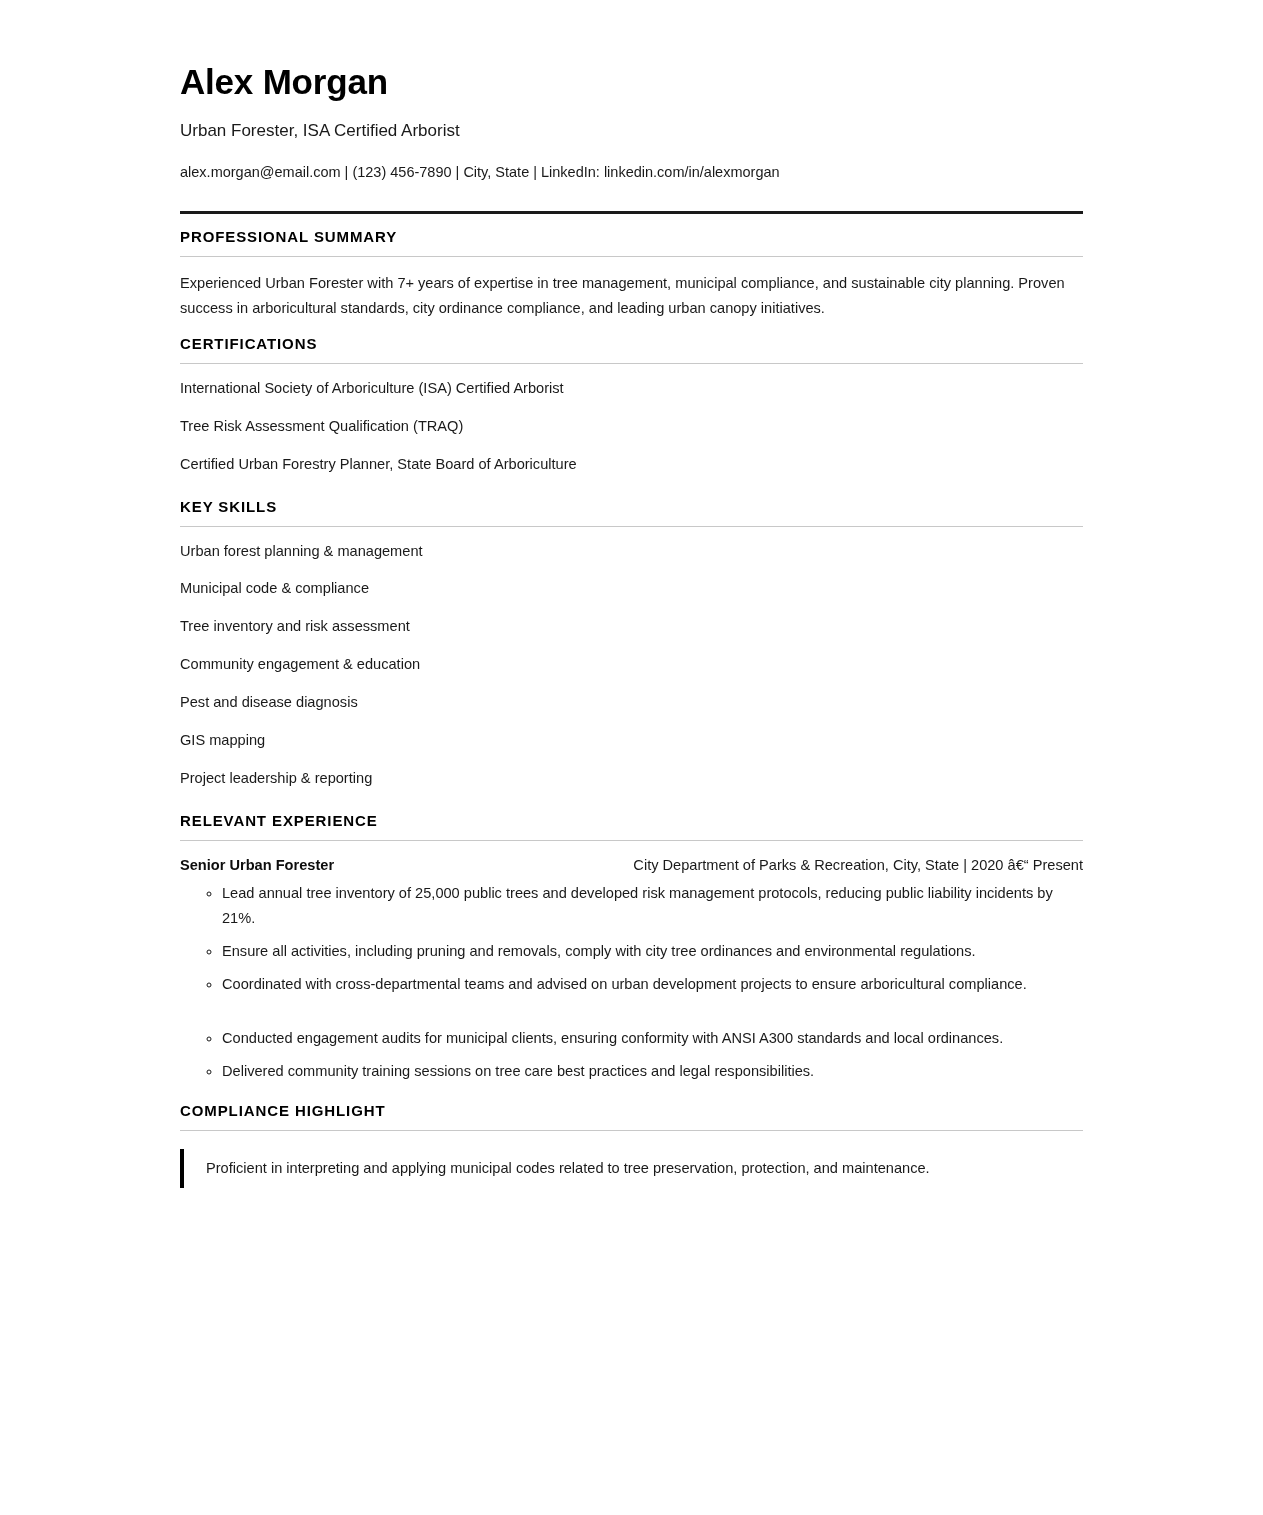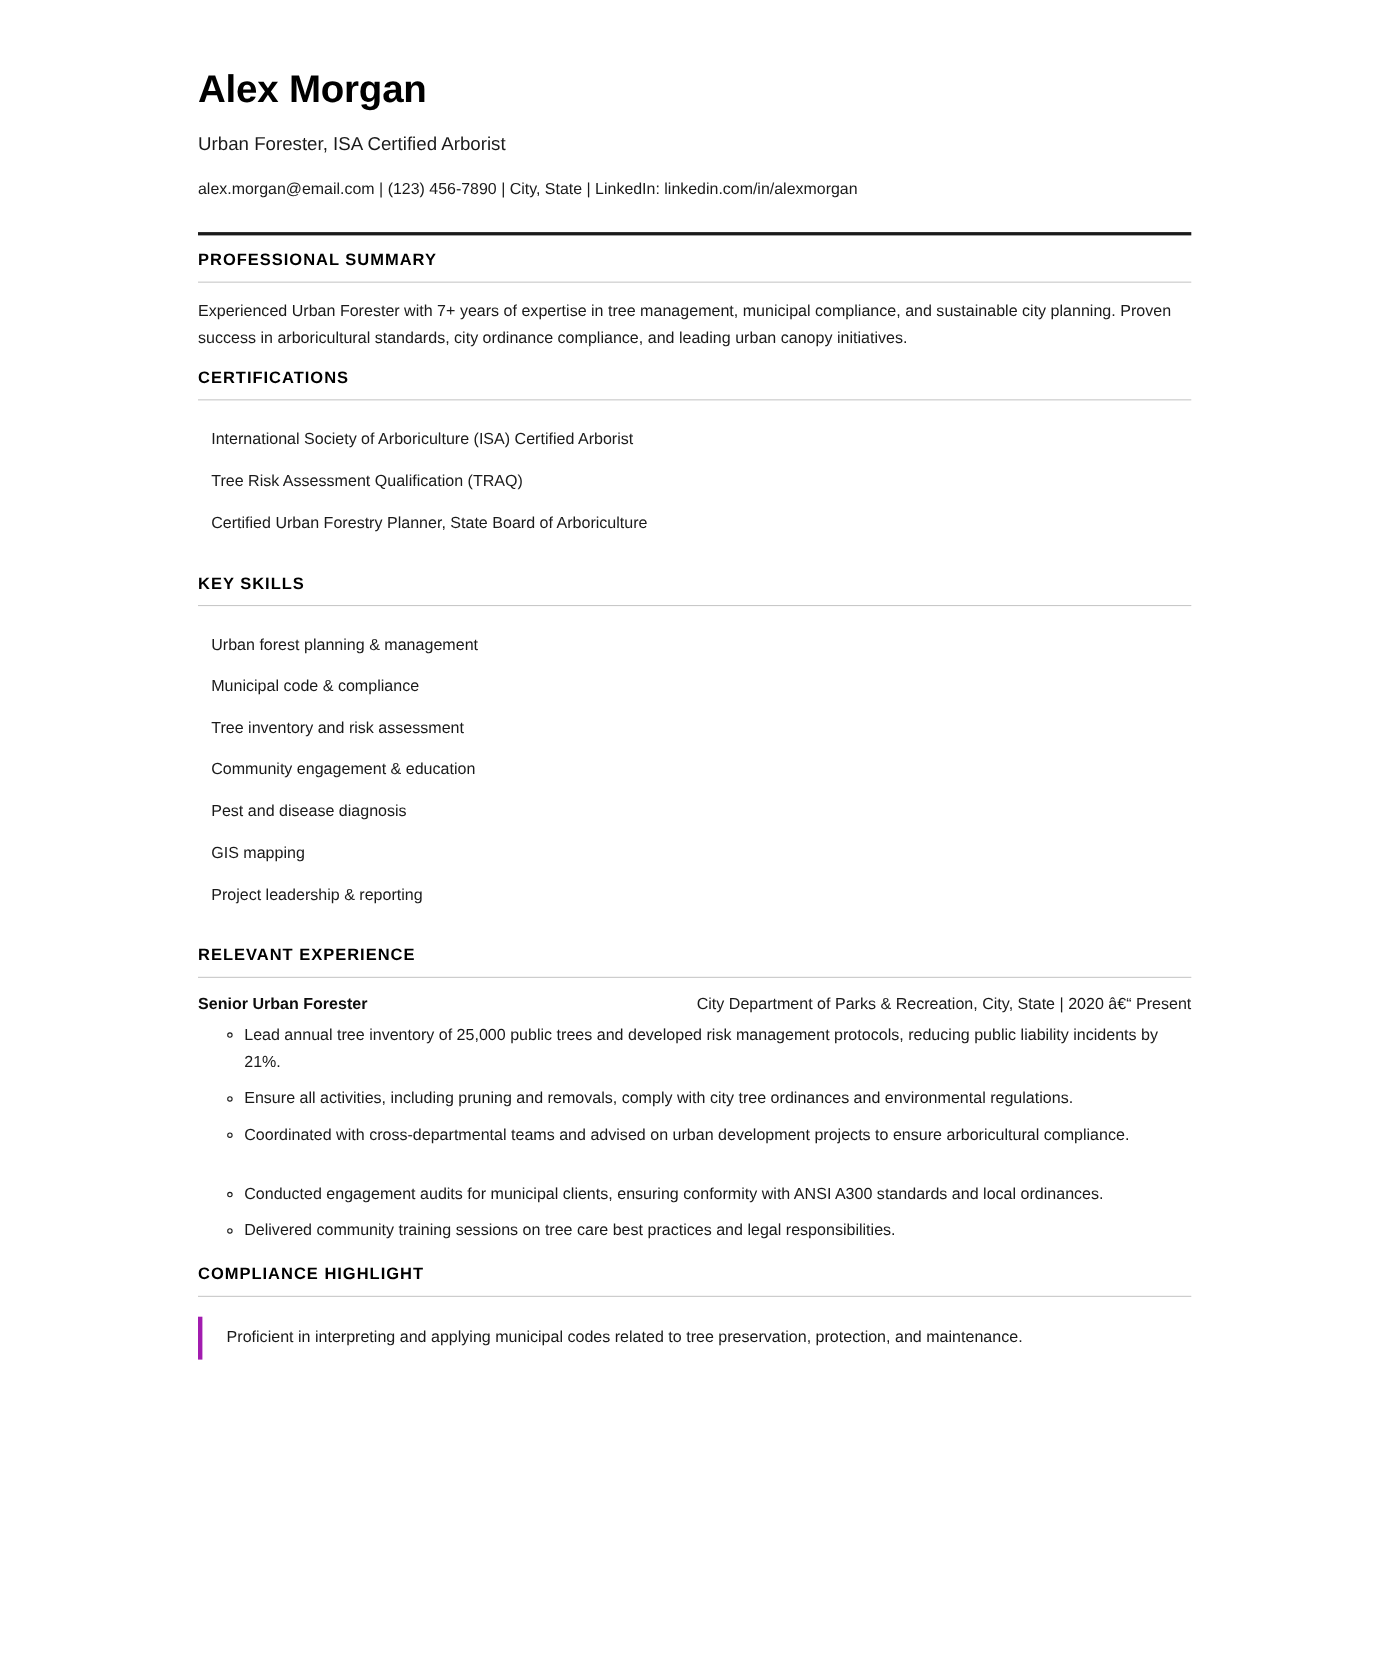--- a/index.html
+++ b/index.html
@@ -87,21 +87,21 @@
     font-size: 14.6px;
     line-height: 1.72;
     color: #1a1a1a;
     margin: 0;
     padding-top: 14px;
   }
 
   
   .plain-list {
     list-style: none;
-    margin: 12px;
+    margin: 0;
     padding: 6px 0 0 0;
   }
   .plain-list li {
     font-size: 14.6px;
     line-height: 1.5;
     color: #1a1a1a;
     padding: 8px 0 8px 0;
   }
 
   
@@ -139,21 +139,21 @@
     line-height: 1.72;
     color: #1a1a1a;
     padding: 4px 0 4px 0;
     margin: 0;
   }
 
   
   .highlight {
     margin: 18px 0 0 0;
     padding: 6px 0 6px 22px;
-    border-left: 4px solid #a21caf;
+    border-left: 4px solid #000000;
   }
   .highlight p {
     font-size: 14.6px;
     line-height: 1.9;
     color: #1a1a1a;
     margin: 0;
   }
 </style>
 </head>
 <body>

